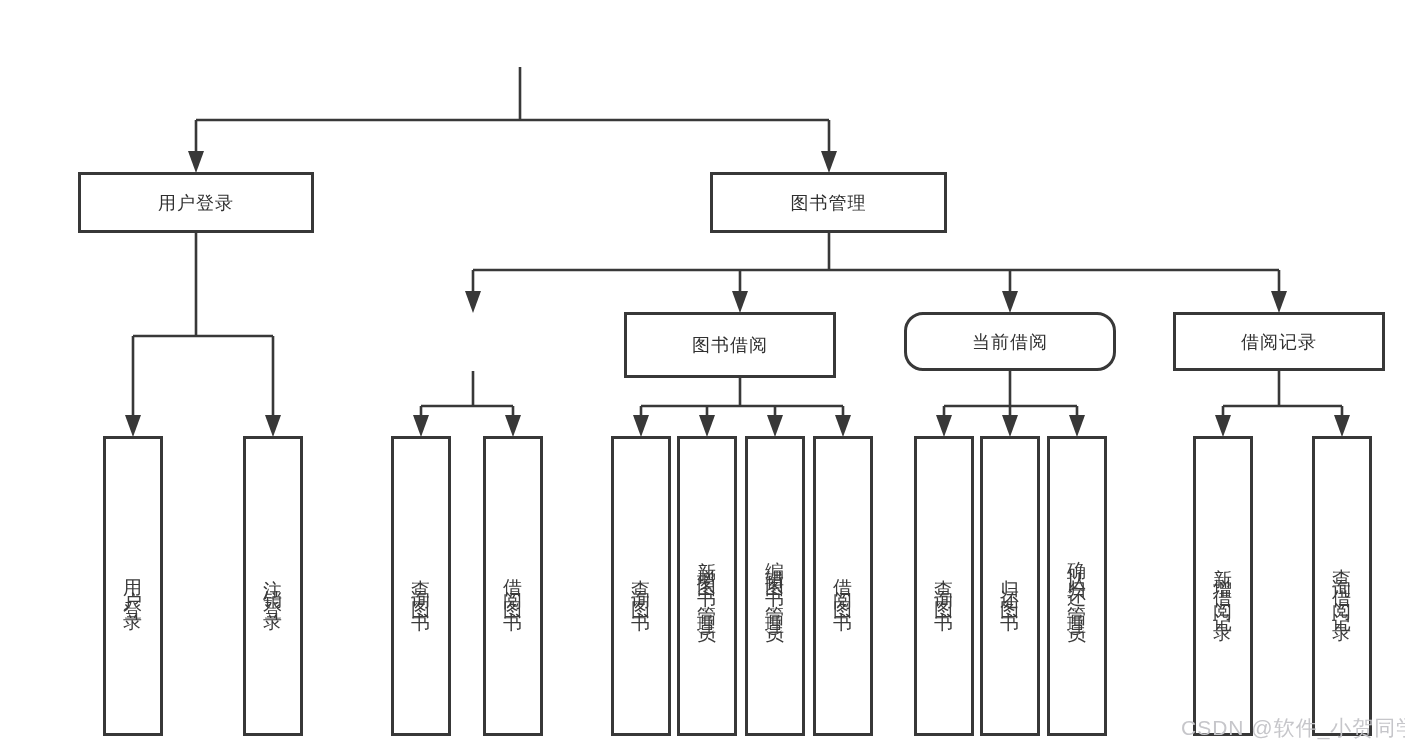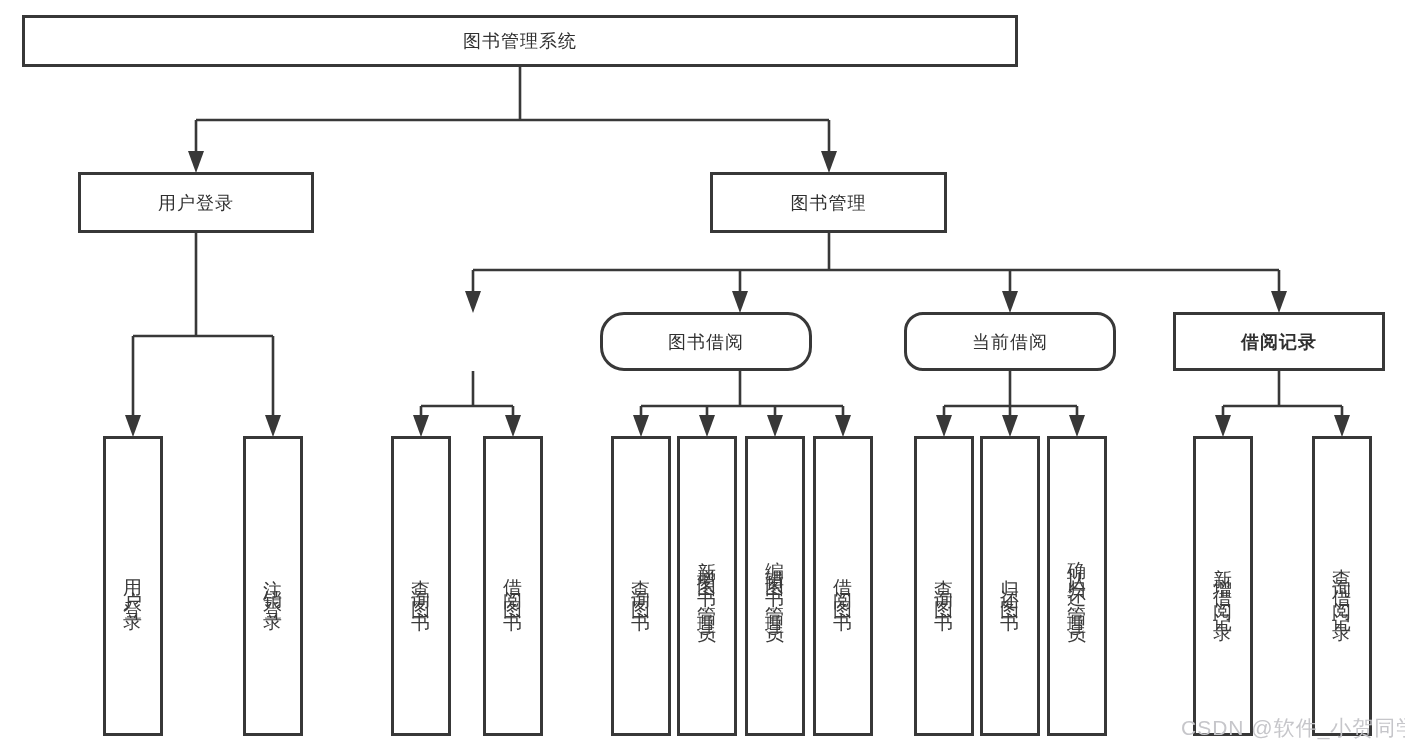--- a/index.html
+++ b/index.html
@@ -110,38 +110,35 @@
       <polygon points="767,415 783,415 775,437"></polygon>
       <polygon points="835,415 851,415 843,437"></polygon>
       <polygon points="936,415 952,415 944,437"></polygon>
       <polygon points="1002,415 1018,415 1010,437"></polygon>
       <polygon points="1069,415 1085,415 1077,437"></polygon>
       <polygon points="1215,415 1231,415 1223,437"></polygon>
       <polygon points="1334,415 1350,415 1342,437"></polygon>
     </g>
   </svg>
 
-  <div class="node h-label" style="left:22px; top:15px; width:996px; height:52px;">
-    <span>图书管理系统</span>
-  </div>
 
   <div class="node h-label" style="left:78px; top:172px; width:236px; height:61px;">
     <span>用户登录</span>
   </div>
   <div class="node h-label" style="left:710px; top:172px; width:237px; height:61px;">
     <span>图书管理</span>
   </div>
 
-  <div class="node h-label" style="left:600px; top:312px; width:212px; height:59px;border-radius:24px;">
+  <div class="node h-label" style="left:624px; top:312px; width:212px; height:66px;">
     <span>图书借阅</span>
   </div>
   <div class="node h-label" style="left:904px; top:312px; width:212px; height:59px;border-radius:19px;">
     <span>当前借阅</span>
   </div>
-  <div class="node h-label" style="left:1173px; top:312px; width:212px; height:59px;font-weight:bold;">
+  <div class="node h-label" style="left:1173px; top:312px; width:212px; height:59px;">
     <span>借阅记录</span>
   </div>
 
   <div class="node leaf" style="left:103px; top:436px; width:60px; height:300px;">
     <span>用户登录</span>
   </div>
   <div class="node leaf" style="left:243px; top:436px; width:60px; height:300px;">
     <span>注销登录</span>
   </div>
 

